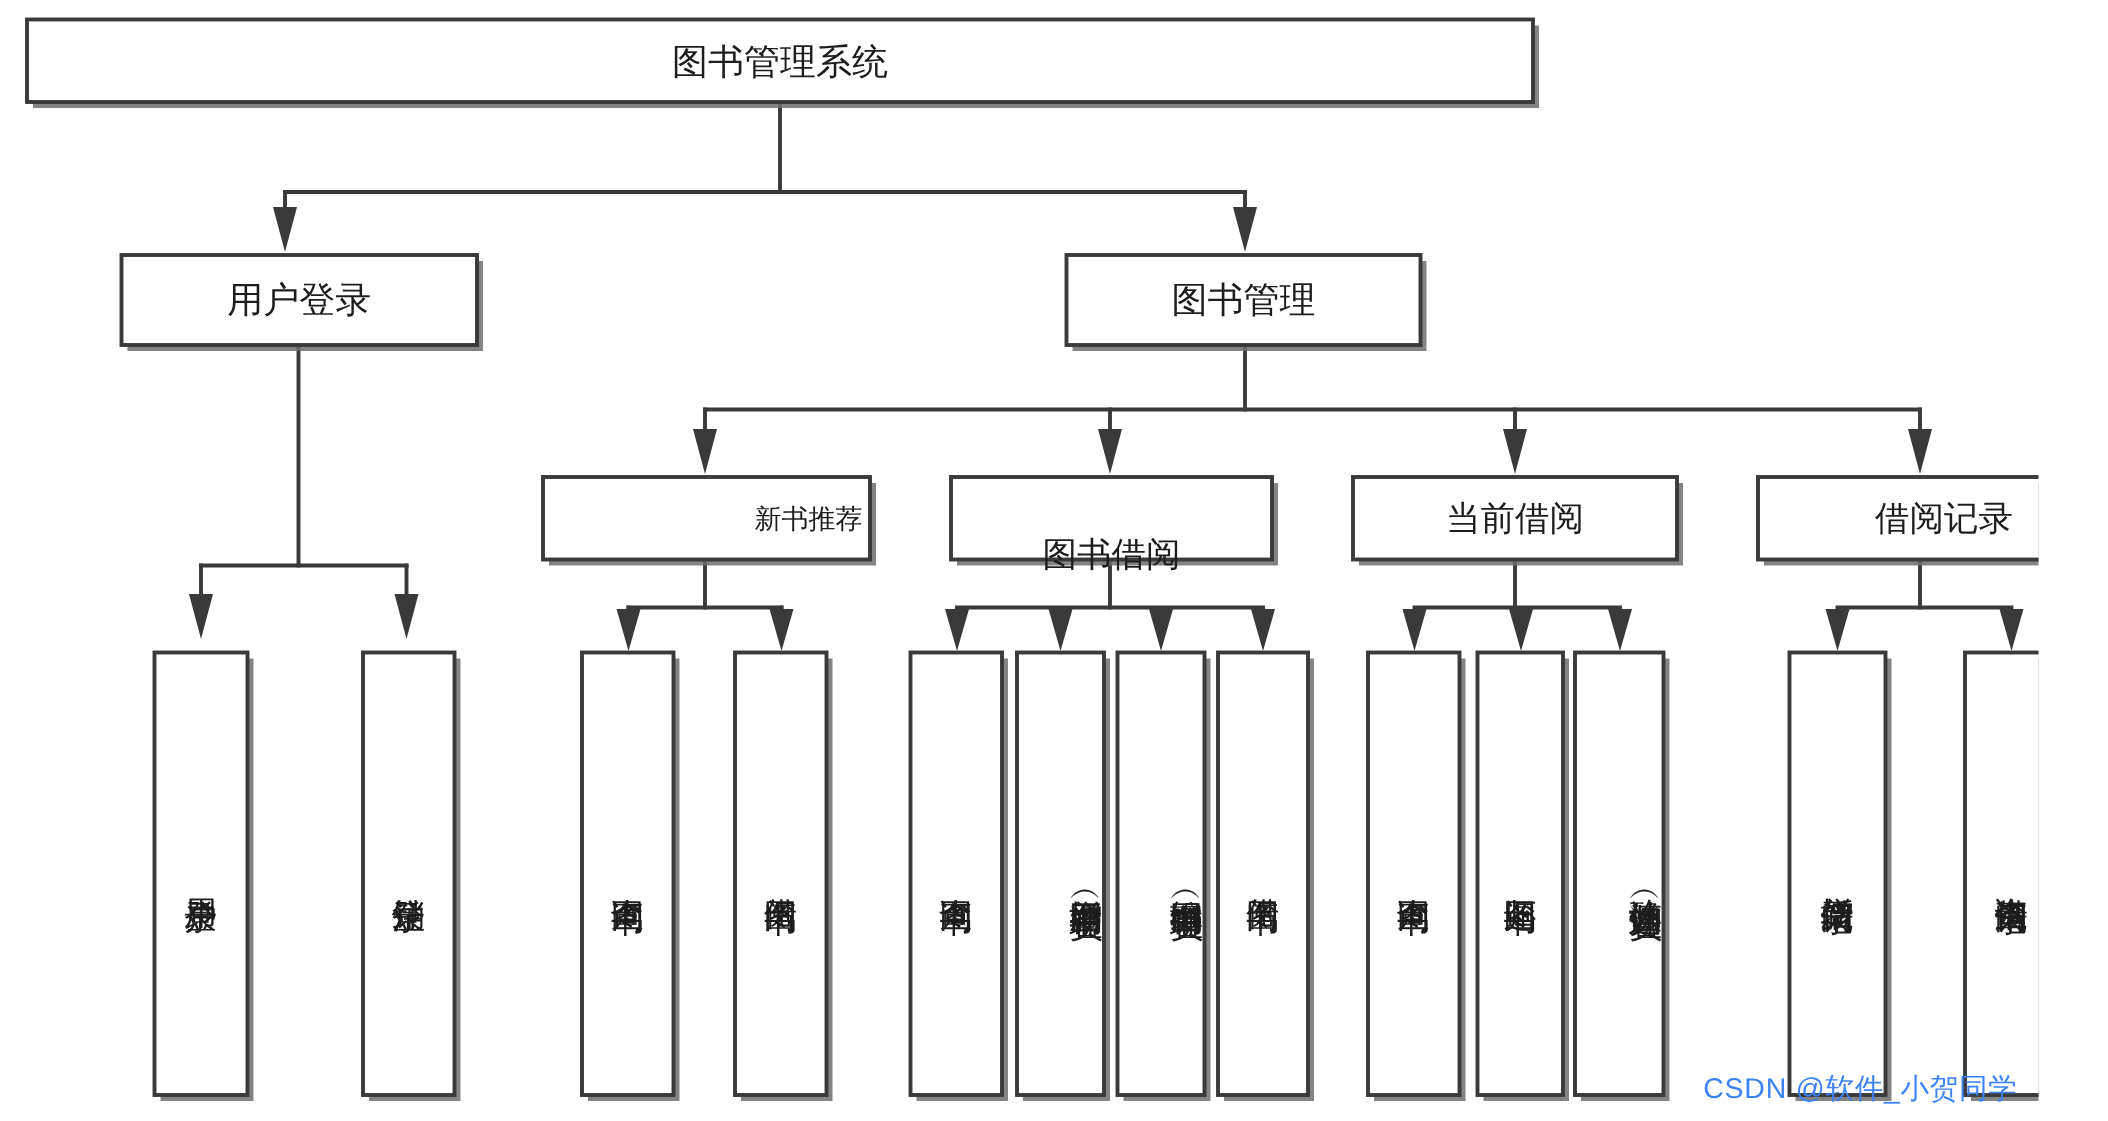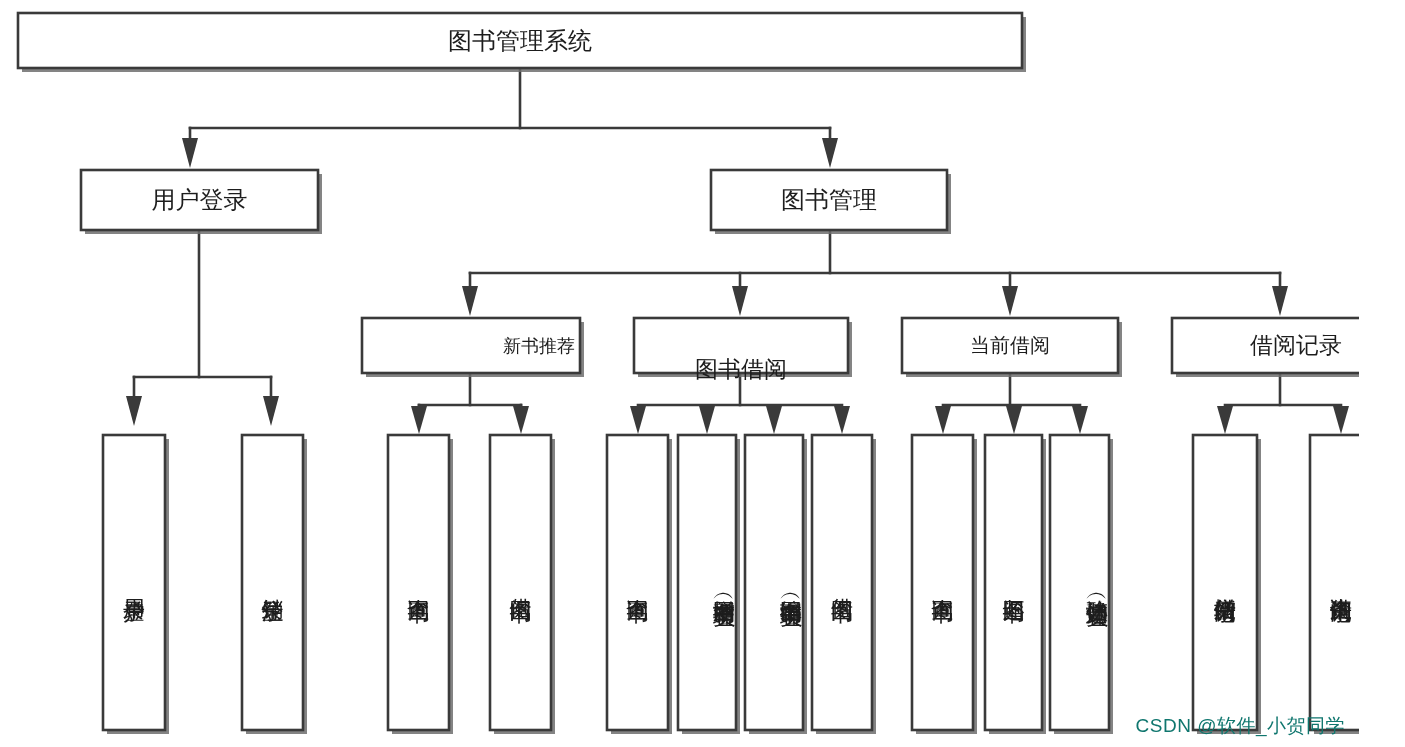--- a/index.html
+++ b/index.html
@@ -67,21 +67,21 @@
     color: #1d1d1d;
     white-space: nowrap;
     pointer-events: none;
   }
   .watermark {
     position: absolute;
     right: 14px;
     bottom: 8px;
     font-family: "Liberation Sans", "DejaVu Sans", sans-serif;
     font-size: 19px;
-    color: #0f766e;
+    color: #3b82f6;
     letter-spacing: 0.5px;
     user-select: none;
     text-align: right;
   }
 </style>
 </head>
 <body>
 
 <div id="stage">
 
@@ -219,21 +219,21 @@
   <div class="hlabel-wrap" style="left:18px; top:13px; width:1004px; height:55px; font-size:24px;">图书管理系统</div>
 
   <div class="hlabel-wrap" style="left:81px; top:170px; width:237px; height:60px; font-size:24px;">用户登录</div>
 
   <div class="hlabel-wrap" style="left:711px; top:170px; width:236px; height:60px; font-size:24px;border-radius:28px;">图书管理</div>
 
   <div class="hlabel-wrap" style="left:382px; top:318px; width:218px; height:55px; font-size:18px;margin-left:48px;">新书推荐</div>
 
   <div class="hlabel-wrap" style="left:634px; top:318px; width:214px; height:55px; font-size:23px;margin-top:24px;">图书借阅</div>
 
-  <div class="hlabel-wrap" style="left:902px; top:318px; width:216px; height:55px; font-size:20px;font-family:Liberation Serif, serif;">当前借阅</div>
+  <div class="hlabel-wrap" style="left:902px; top:318px; width:216px; height:55px; font-size:23px;font-family:Liberation Serif, serif;">当前借阅</div>
 
   <div class="hlabel-wrap" style="left:1172px; top:318px; width:216px; height:55px; font-size:23px;margin-left:16px;">借阅记录</div>
 
   <div class="vlabel-wrap" style="left:103px; top:435px; width:62px; height:295px;">用户登录</div>
 
   <div class="vlabel-wrap" style="left:242px; top:435px; width:61px; height:295px;">注销登录</div>
 
   <div class="vlabel-wrap" style="left:388px; top:435px; width:61px; height:295px;">查询图书</div>
 
   <div class="vlabel-wrap" style="left:490px; top:435px; width:61px; height:295px;">借阅图书</div>

